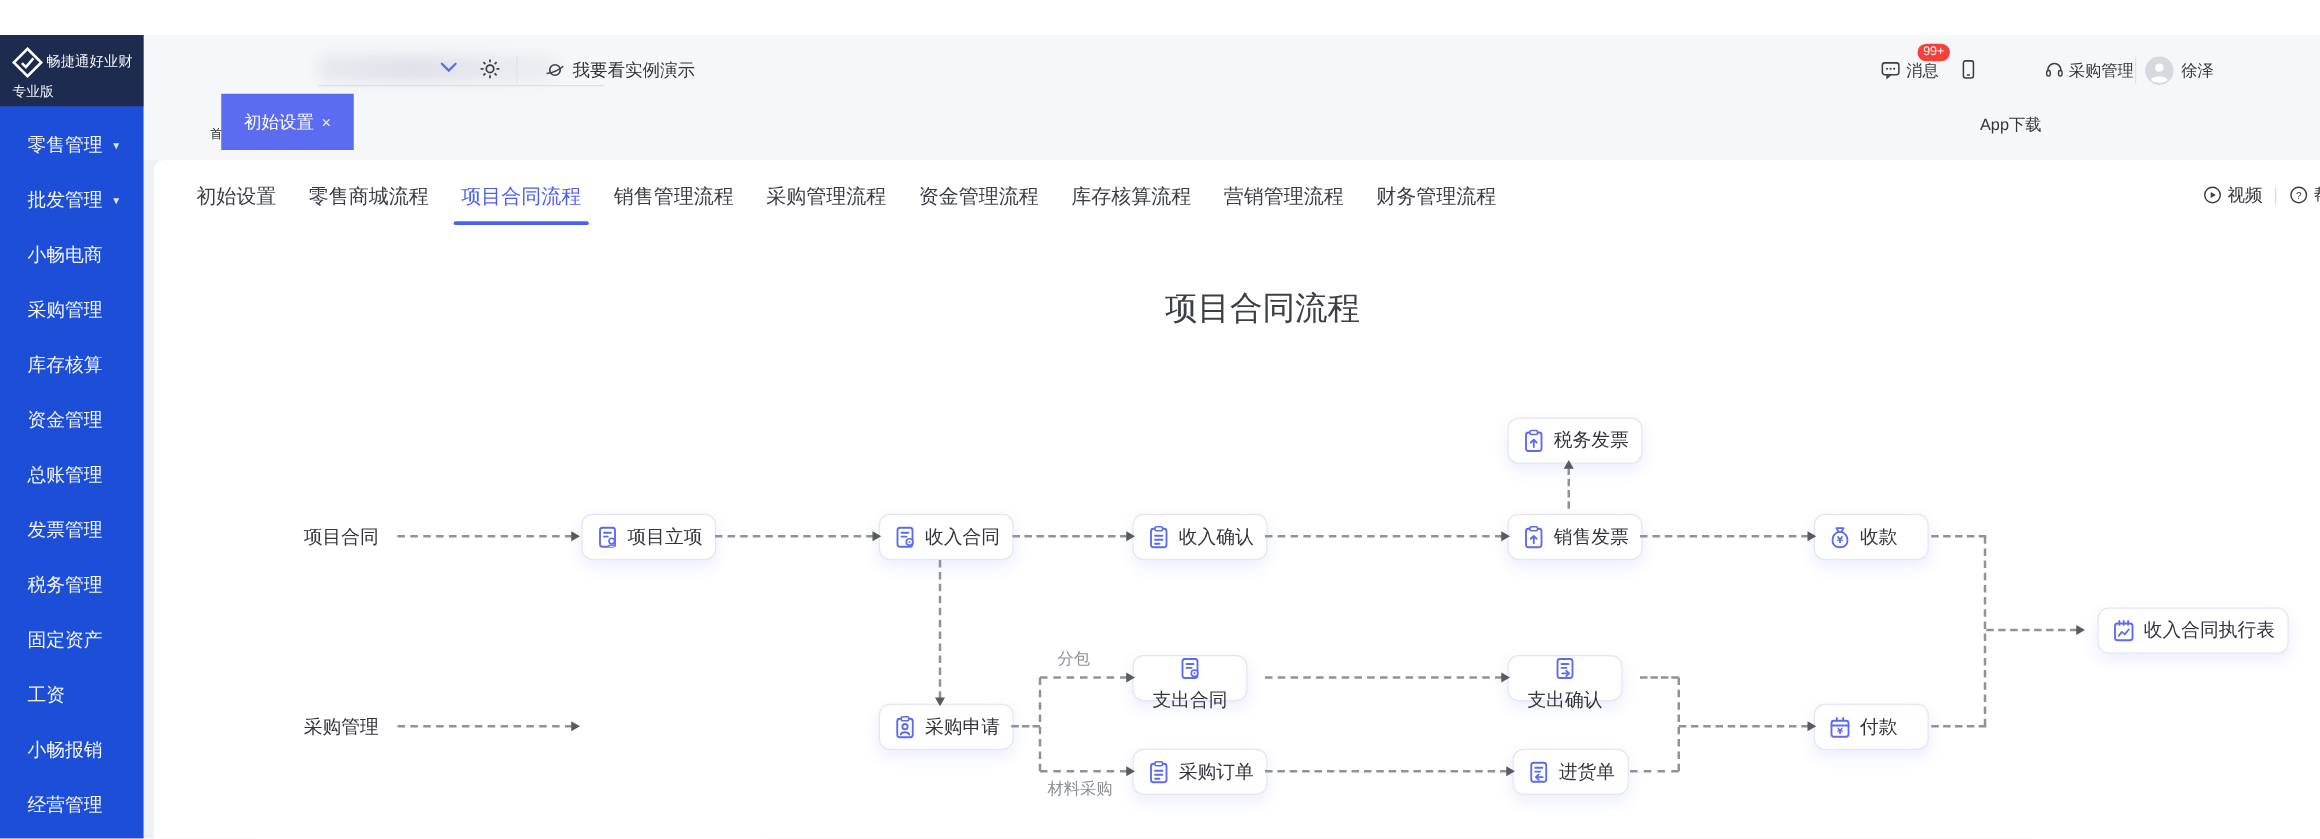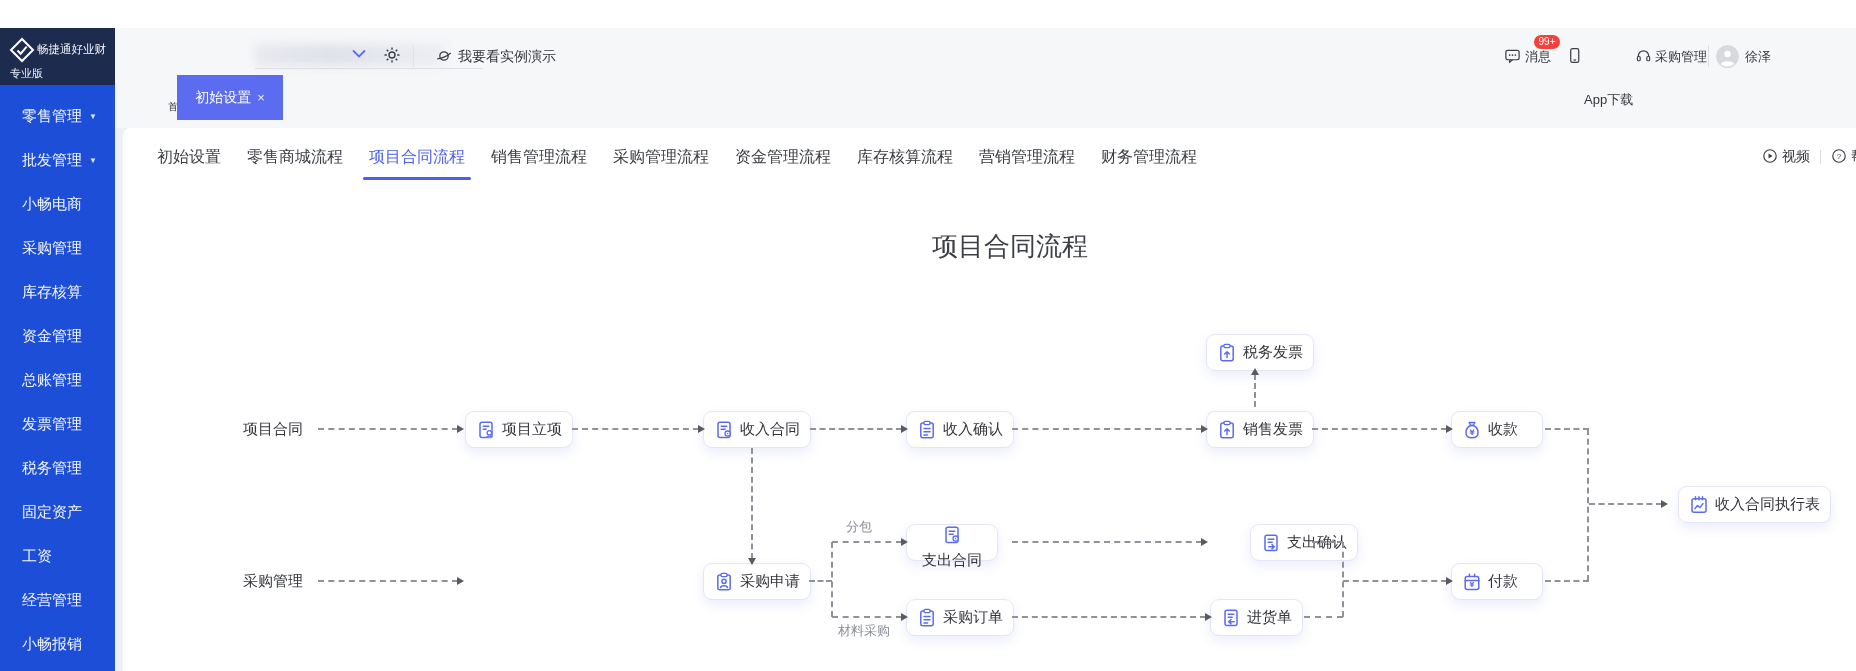--- a/index.html
+++ b/index.html
@@ -111,24 +111,24 @@
       <li>
           <span>税务管理</span>
         </li>
       <li>
           <span>固定资产</span>
         </li>
       <li>
           <span>工资</span>
         </li>
       <li>
+          <span>小畅报销</span>
+        </li>
+      <li>
           <span>经营管理</span>
-        </li>
-      <li>
-          <span>小畅报销</span>
         </li>
     </ul>
   </div>
 
   <div class="header">
     <div class="blurfield"></div>
     <div class="fieldline"></div>
     <span class="hic" style="left:237px;top:21px;width:14px;height:10px;">
       <svg viewBox="0 0 14 9">
           <path d="M1.5 1.5 7 7l5.5-5.5" fill="none" stroke="#5b6cf0" stroke-width="1.8" stroke-linecap="round"></path>
@@ -325,21 +325,21 @@
     <span class="nicon">
         <svg viewBox="0 0 20 20">
           <rect x="4" y="2.2" width="12" height="15.2" rx="2" fill="none" stroke="#5b6cf0" stroke-width="1.5" stroke-linecap="round" stroke-linejoin="round"></rect>
           <path d="M7.2 6.2h5.6M7.2 9.3h4" fill="none" stroke="#5b6cf0" stroke-width="1.5" stroke-linecap="round" stroke-linejoin="round"></path>
           <circle cx="13.6" cy="13.6" r="2.6" fill="#fff" stroke="#5b6cf0" stroke-width="1.3"></circle>
           <circle cx="13.6" cy="13.6" r=".8" fill="#5b6cf0"></circle>
         </svg>
       </span>
     <span>支出合同</span>
   </div>
-  <div class="fnode" style="left:1250px;top:524px;">
+  <div class="fnode" style="left:1206px;top:524px;flex-direction:column;">
     <span class="nicon">
         <svg viewBox="0 0 20 20">
           <rect x="4" y="2.2" width="12" height="15.2" rx="2" fill="none" stroke="#5b6cf0" stroke-width="1.5" stroke-linecap="round" stroke-linejoin="round"></rect>
           <path d="M7.2 6.2h5.6M7.2 9.3h4" fill="none" stroke="#5b6cf0" stroke-width="1.5" stroke-linecap="round" stroke-linejoin="round"></path>
           <path d="M7.8 13.7h5.4M11 11.5l2.3 2.2L11 15.9" fill="none" stroke="#5b6cf0" stroke-width="1.5" stroke-linecap="round" stroke-linejoin="round"></path>
         </svg>
       </span>
     <span>支出确认</span>
   </div>
   <div class="fnode" style="left:906px;top:599px;">

